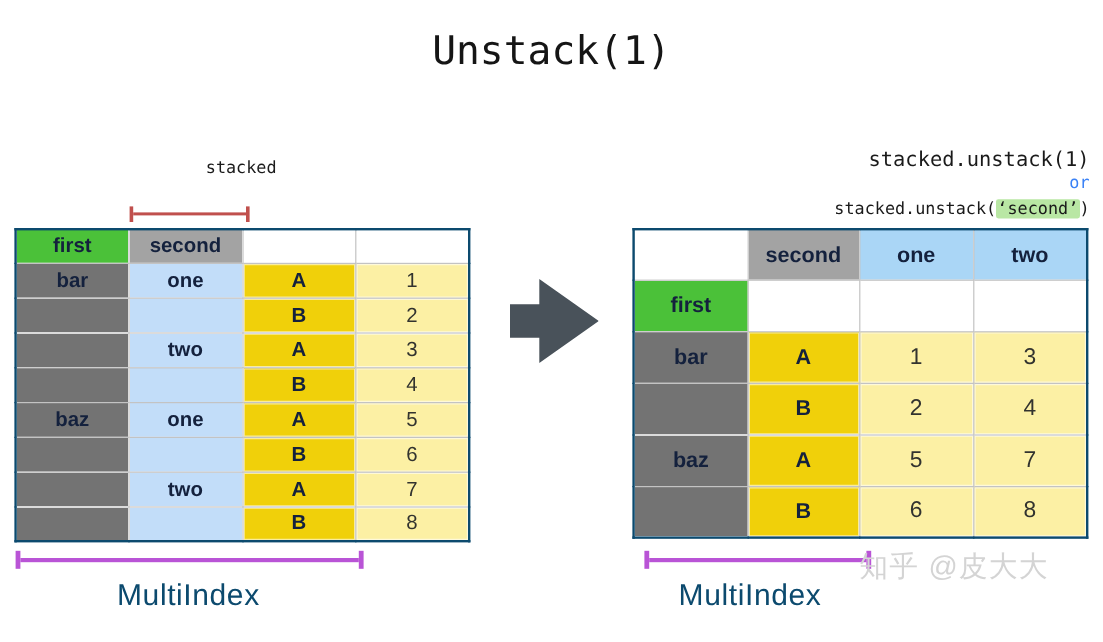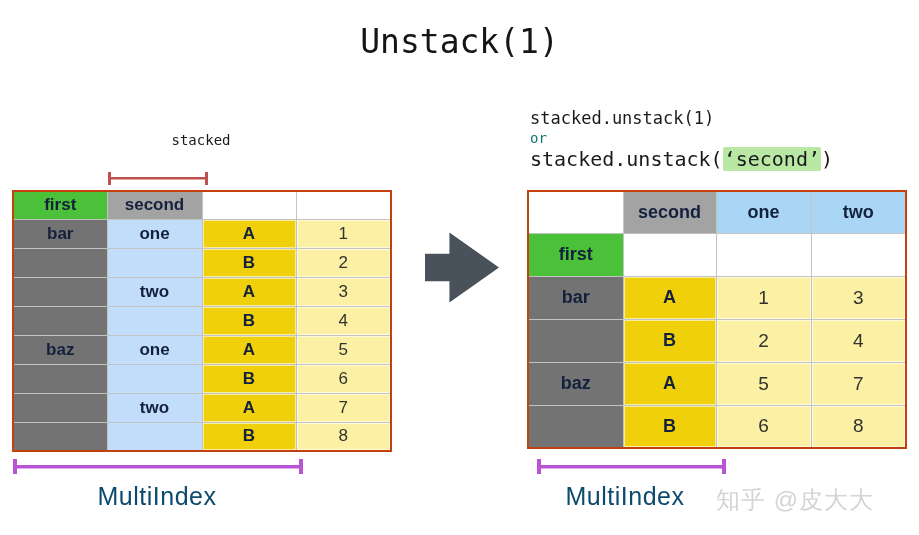--- a/index.html
+++ b/index.html
@@ -11,46 +11,46 @@
   .title{
     position:absolute;top:22px;left:0;width:919px;text-align:center;
     font-family:"DejaVu Sans Mono",monospace;font-size:33px;color:#151515;
     letter-spacing:0px;
   }
   .stacked-caption{
     position:absolute;top:132px;left:12px;width:378px;text-align:center;
     font-family:"DejaVu Sans Mono",monospace;font-size:14px;color:#1a1a1a;
   }
   .right-caption{
-    position:absolute;top:108px;left:530px;width:378px;text-align:left;
+    position:absolute;top:123px;left:530px;width:378px;text-align:right;
     font-family:"DejaVu Sans Mono",monospace;color:#1a1a1a;
   }
   .right-caption .l1{font-size:17px;line-height:21px;}
-  .right-caption .l2{font-size:14px;line-height:19px;color:#0f766e;}
-  .right-caption .l3{font-size:20px;line-height:23px;}
+  .right-caption .l2{font-size:14px;line-height:19px;color:#3b82f6;}
+  .right-caption .l3{font-size:14px;line-height:23px;}
   .hl{background:#b9e7a4;padding:0 1px;border-radius:2px;}
   
   .bracket{position:absolute;}
   .bracket.red{
     height:13px;border-left:3px solid #c0504d;border-right:3px solid #c0504d;
     background:linear-gradient(#c0504d,#c0504d) center / 100% 2.5px no-repeat;
   }
   .bracket.purple{
     height:15px;border-left:4px solid #b954d6;border-right:4px solid #b954d6;
     background:linear-gradient(#b954d6,#b954d6) center / 100% 3.5px no-repeat;
   }
   
   .arrow{
     position:absolute;left:425px;top:231px;width:74px;height:73px;background:#49525a;
     clip-path:polygon(0 31%,33% 31%,33% 2%,100% 50%,33% 98%,33% 69%,0 69%);
   }
   
   table.tbl{
     position:absolute;border-collapse:collapse;table-layout:fixed;
-    border:2px solid #c2410c;
+    border:2px solid #0c4a6e;
   }
   .tbl td,.tbl th{
     border:1.5px solid #c3c3c3;text-align:center;vertical-align:middle;
     padding:0;overflow:hidden;
   }
   .tbl .lbl{font-weight:bold;color:#14213d;}
   .tbl .num{font-weight:normal;color:#32332f;}
   .left-tbl{left:12px;top:190px;width:378px;}
   .left-tbl tr{height:29px;}
   .left-tbl tr.hdr{height:28px;}
@@ -71,21 +71,21 @@
   .c-yellow{background:#fcf0a4;box-shadow:inset 0 0 0 1px rgba(255,255,255,.6);}
   .c-white{background:#ffffff;}
   
   .mi-label{
     position:absolute;top:482px;font-size:25px;font-weight:normal;
     color:#0c4a6e;text-align:center;letter-spacing:.5px;
   }
   .mi-left{left:12px;width:290px;}
   .mi-right{left:530px;width:190px;}
   .watermark{
-    position:absolute;left:716px;top:484px;font-size:24px;color:#d4d4d4;
+    position:absolute;left:716px;top:456px;font-size:24px;color:#d4d4d4;
     letter-spacing:1px;white-space:nowrap;
   }
 </style>
 </head>
 <body>
 
 <div class="canvas">
 
   <div class="title">Unstack(1)</div>
 

